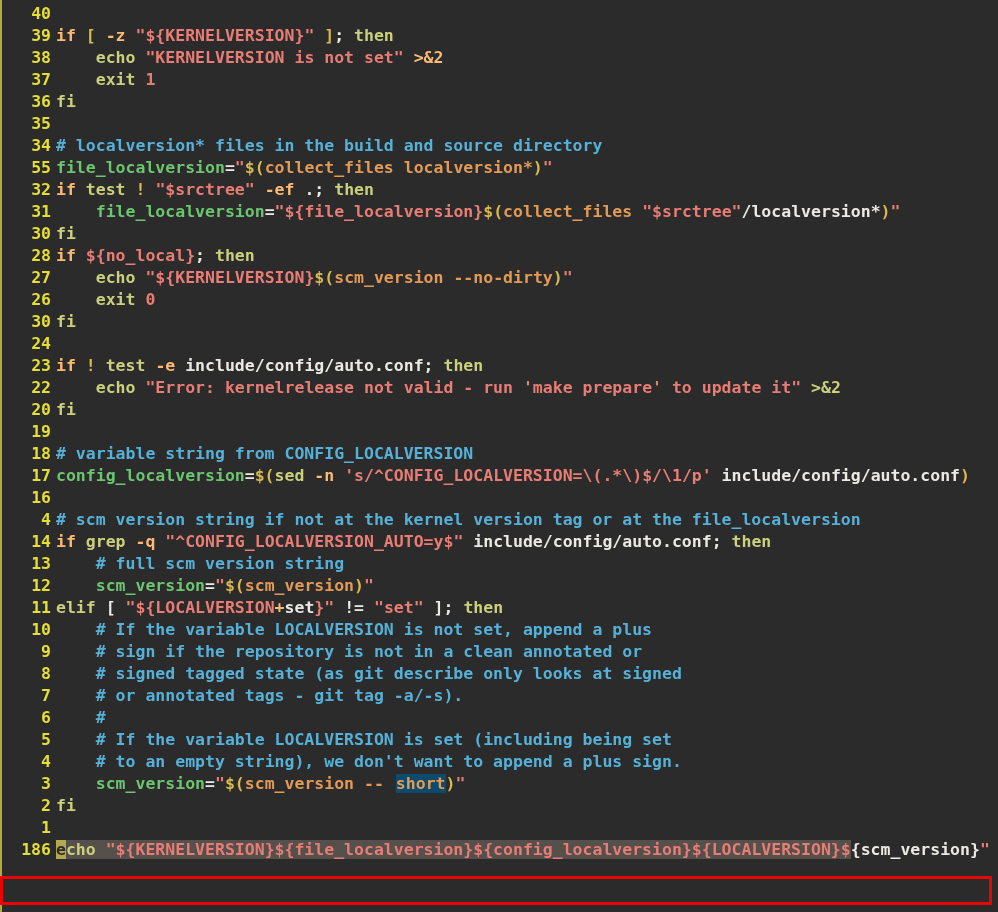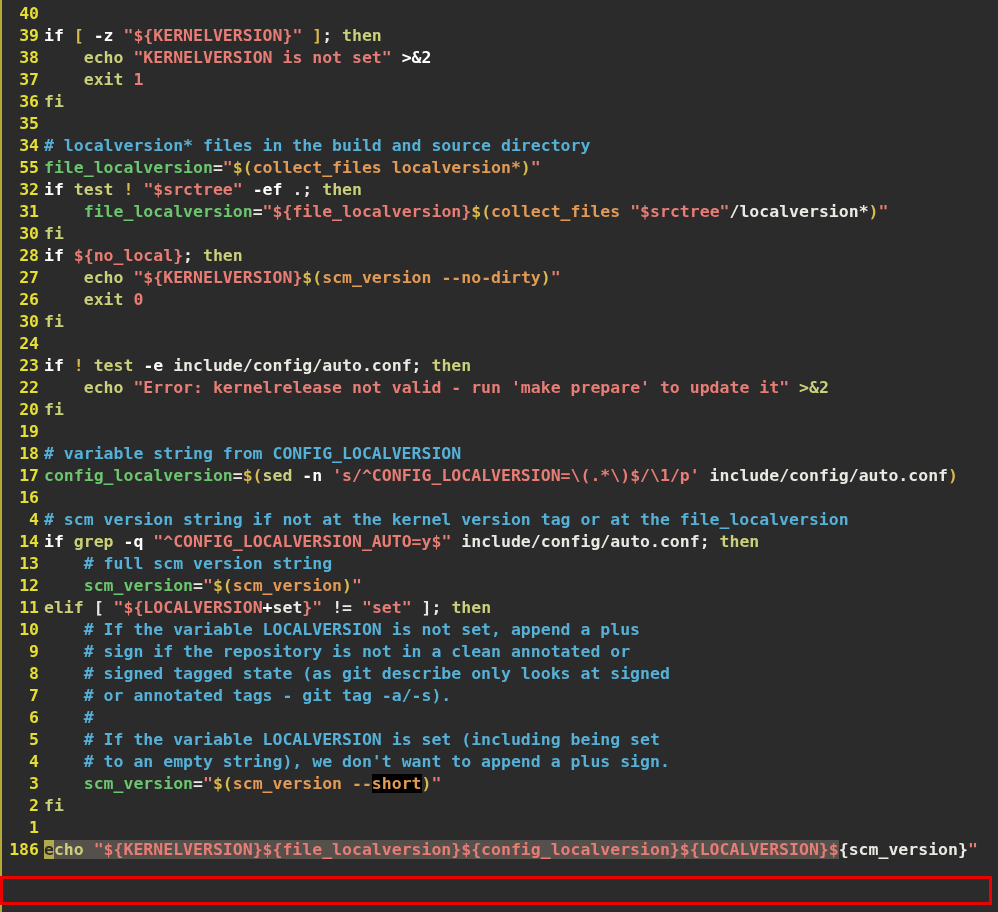--- a/index.html
+++ b/index.html
@@ -10,39 +10,39 @@
     overflow:hidden;
     font-family:"DejaVu Sans Mono",monospace;
     font-weight:700;
     font-size:16.5px;
     line-height:22px;
   }
   #pane-border{
     position:absolute;left:0;top:0;bottom:0;width:2px;
     background:#b3ab36;z-index:3;
   }
-  #buffer{position:absolute;left:4px;top:3px;width:899px;}
+  #buffer{position:absolute;left:16px;top:3px;width:899px;}
   .row{height:22px;white-space:pre;position:relative;}
   .ln{
     display:inline-block;width:35px;margin-right:5px;
     text-align:right;color:#e6df33;
   }
   .tok{white-space:pre;}
   
-  .c-kw{color:#ffffff;margin-top:40px;}      
+  .c-kw{color:#fdba74;margin-top:40px;}      
   .c-st{color:#cbd07a;}      
   .c-str{color:#e87d75;}     
   .c-grn{color:#6cc56f;}     
   .c-gold{color:#d9ba4c;}    
   .c-orn{color:#e29a55;}     
   .c-tx{color:#ebe9e4;}      
   .c-cmt{color:#56b1d8;}     
   
   .bg-sel{background:#55504c;text-align:center;}
-  .bg-srch{background:#000000;}
+  .bg-srch{background:#0c4a6e;margin-left:12px;}
   .bg-cur{background:#b2a94e;color:#2b2b2b;}
   #annotation-rect{
     position:absolute;left:0;top:876px;width:992px;height:29px;
     border:3px solid #ea0400;box-sizing:border-box;
     z-index:5;pointer-events:none;
   }
 </style>
 </head>
 <body>
 

